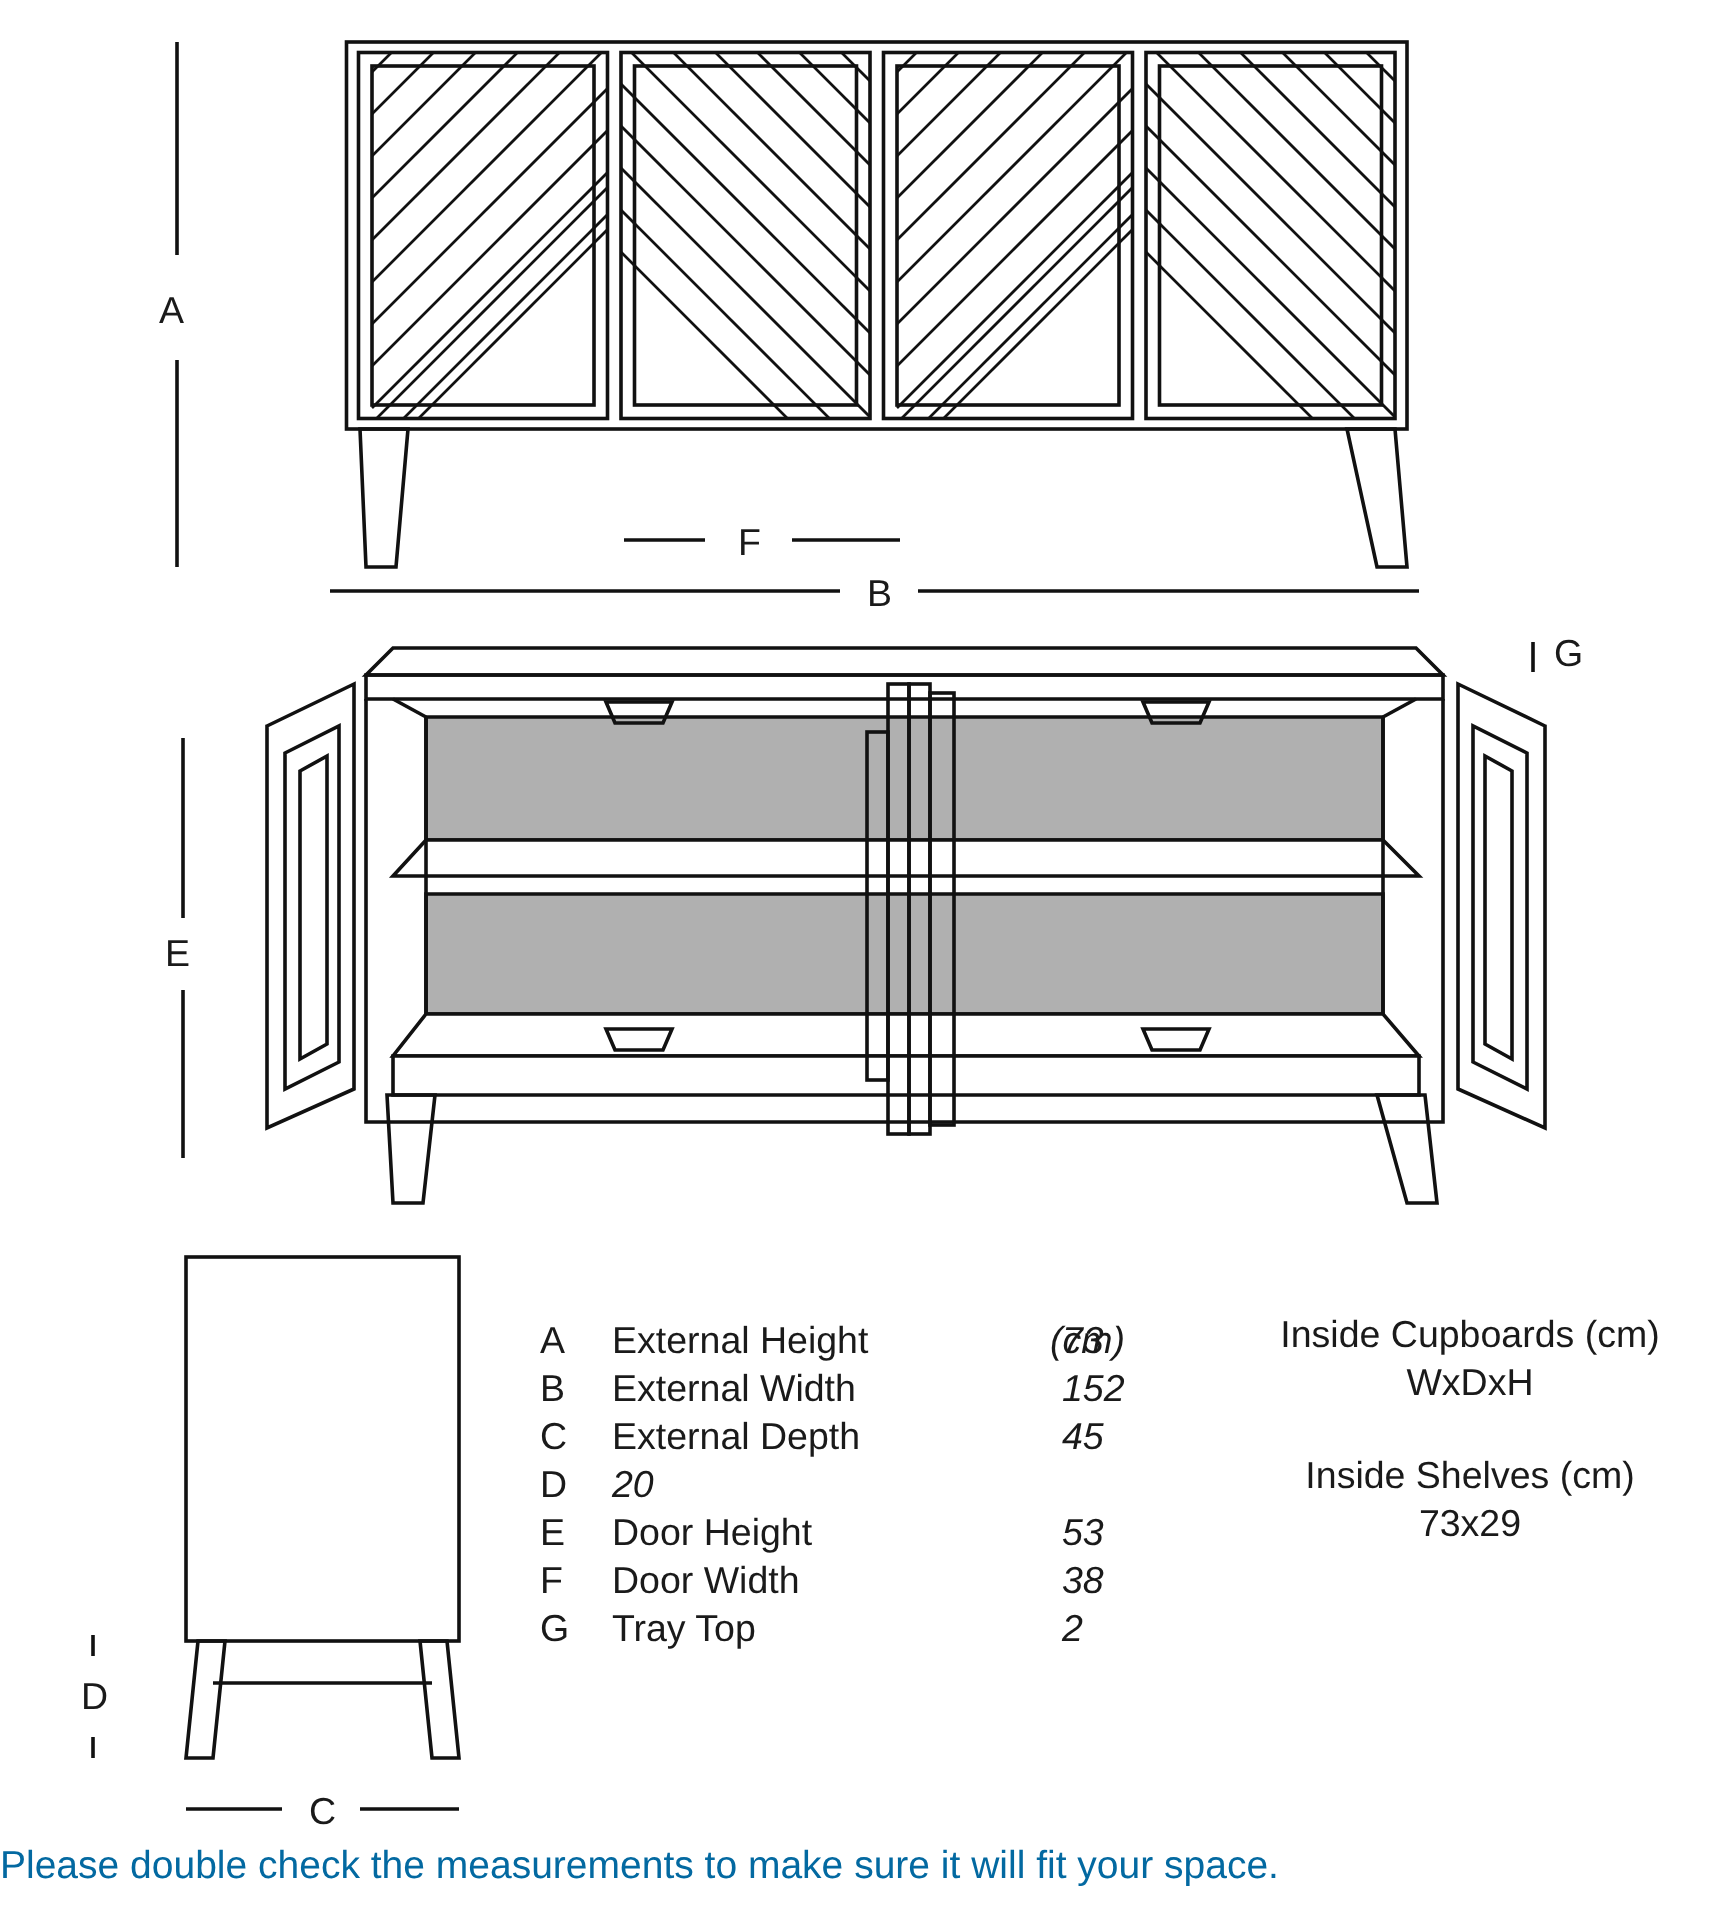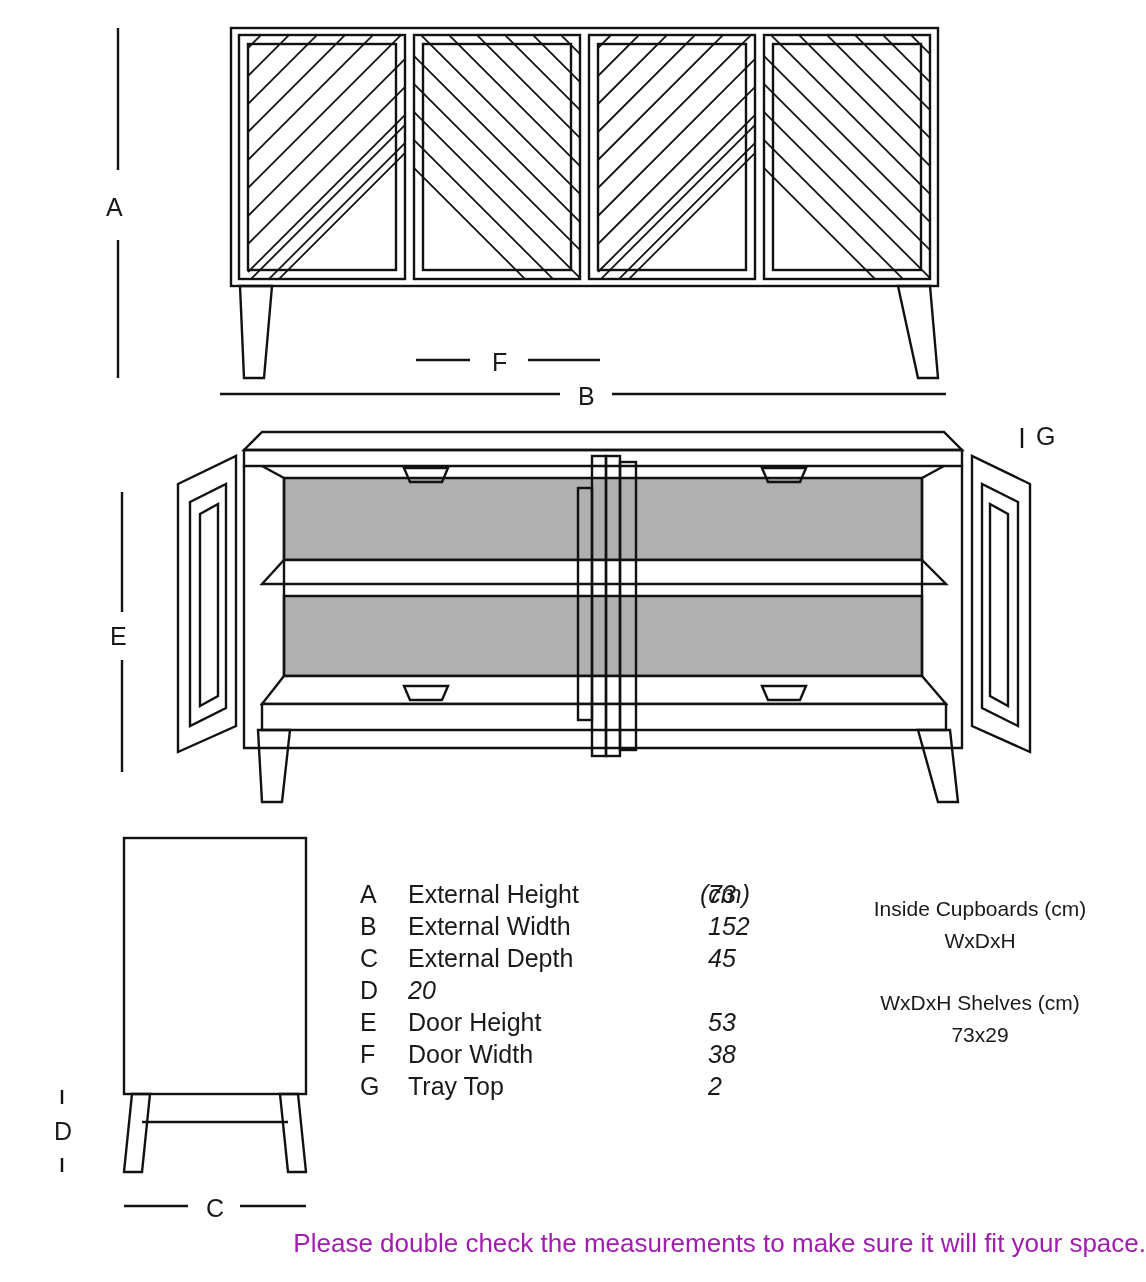--- a/index.html
+++ b/index.html
@@ -64,38 +64,38 @@
   }
   .spec-val {
     width: 80px;
     flex: none;
     text-align: left;
     font-style: italic;
   }
   .inside-block {
     position: absolute;
     left: 830px;
-    top: 893px;
+    top: 874px;
     width: 300px;
     text-align: center;
-    font-size: 21px;
+    font-size: 25px;
     line-height: 32px;
   }
   .inside-block .gap {
     display: block;
     height: 30px;
   }
   .footnote {
     position: absolute;
     left: 0;
     top: 1228px;
     width: 1146px;
-    text-align: right;
+    text-align: left;
     font-size: 26px;
-    color: #a21caf;
+    color: #0369a1;
   }
 </style>
 </head>
 <body>
 
 <div class="stage">
 
   <svg class="diagram" viewBox="0 0 1146 1282">
     <defs>
       <clipPath id="d1">
@@ -301,19 +301,19 @@
       <span class="spec-key">G</span>
       <span class="spec-name">Tray Top</span>
       <span class="spec-val">2</span>
     </div>
   </div>
 
   <div class="inside-block">
     <div>Inside Cupboards (cm)</div>
     <div>WxDxH</div>
     <span class="gap"></span>
-    <div>WxDxH Shelves (cm)</div>
+    <div>Inside Shelves (cm)</div>
     <div>73x29</div>
   </div>
 
   <div class="footnote">Please double check the measurements to make sure it will fit your space.</div>
 
 </div>
 
 </body></html>

